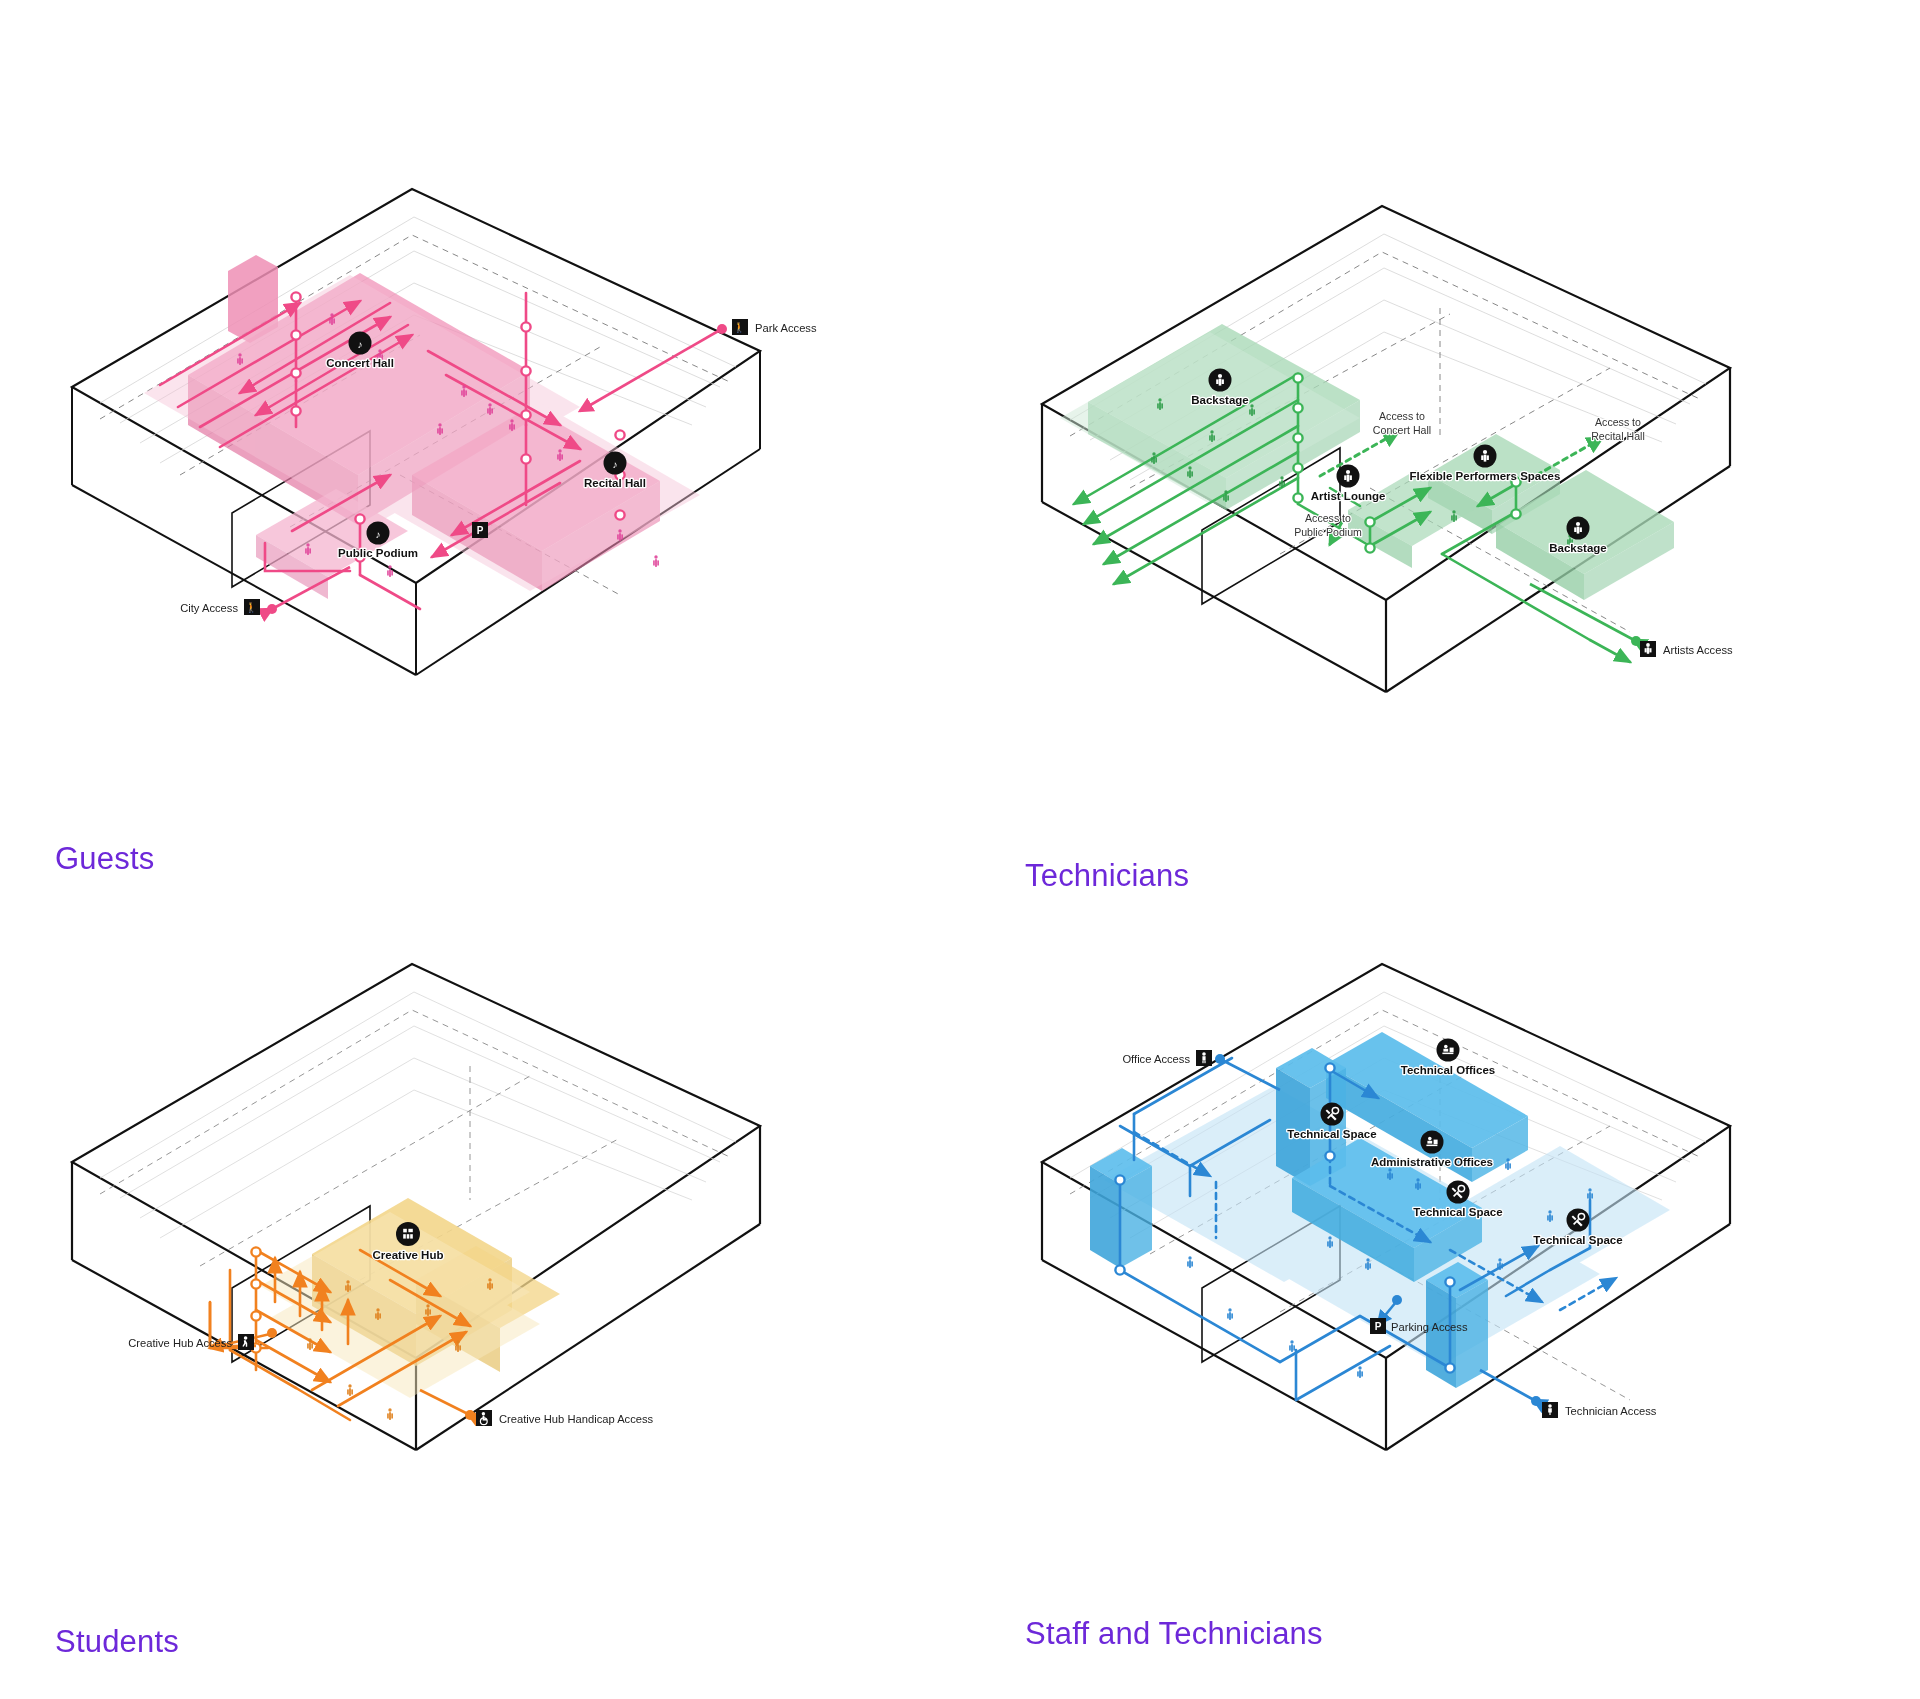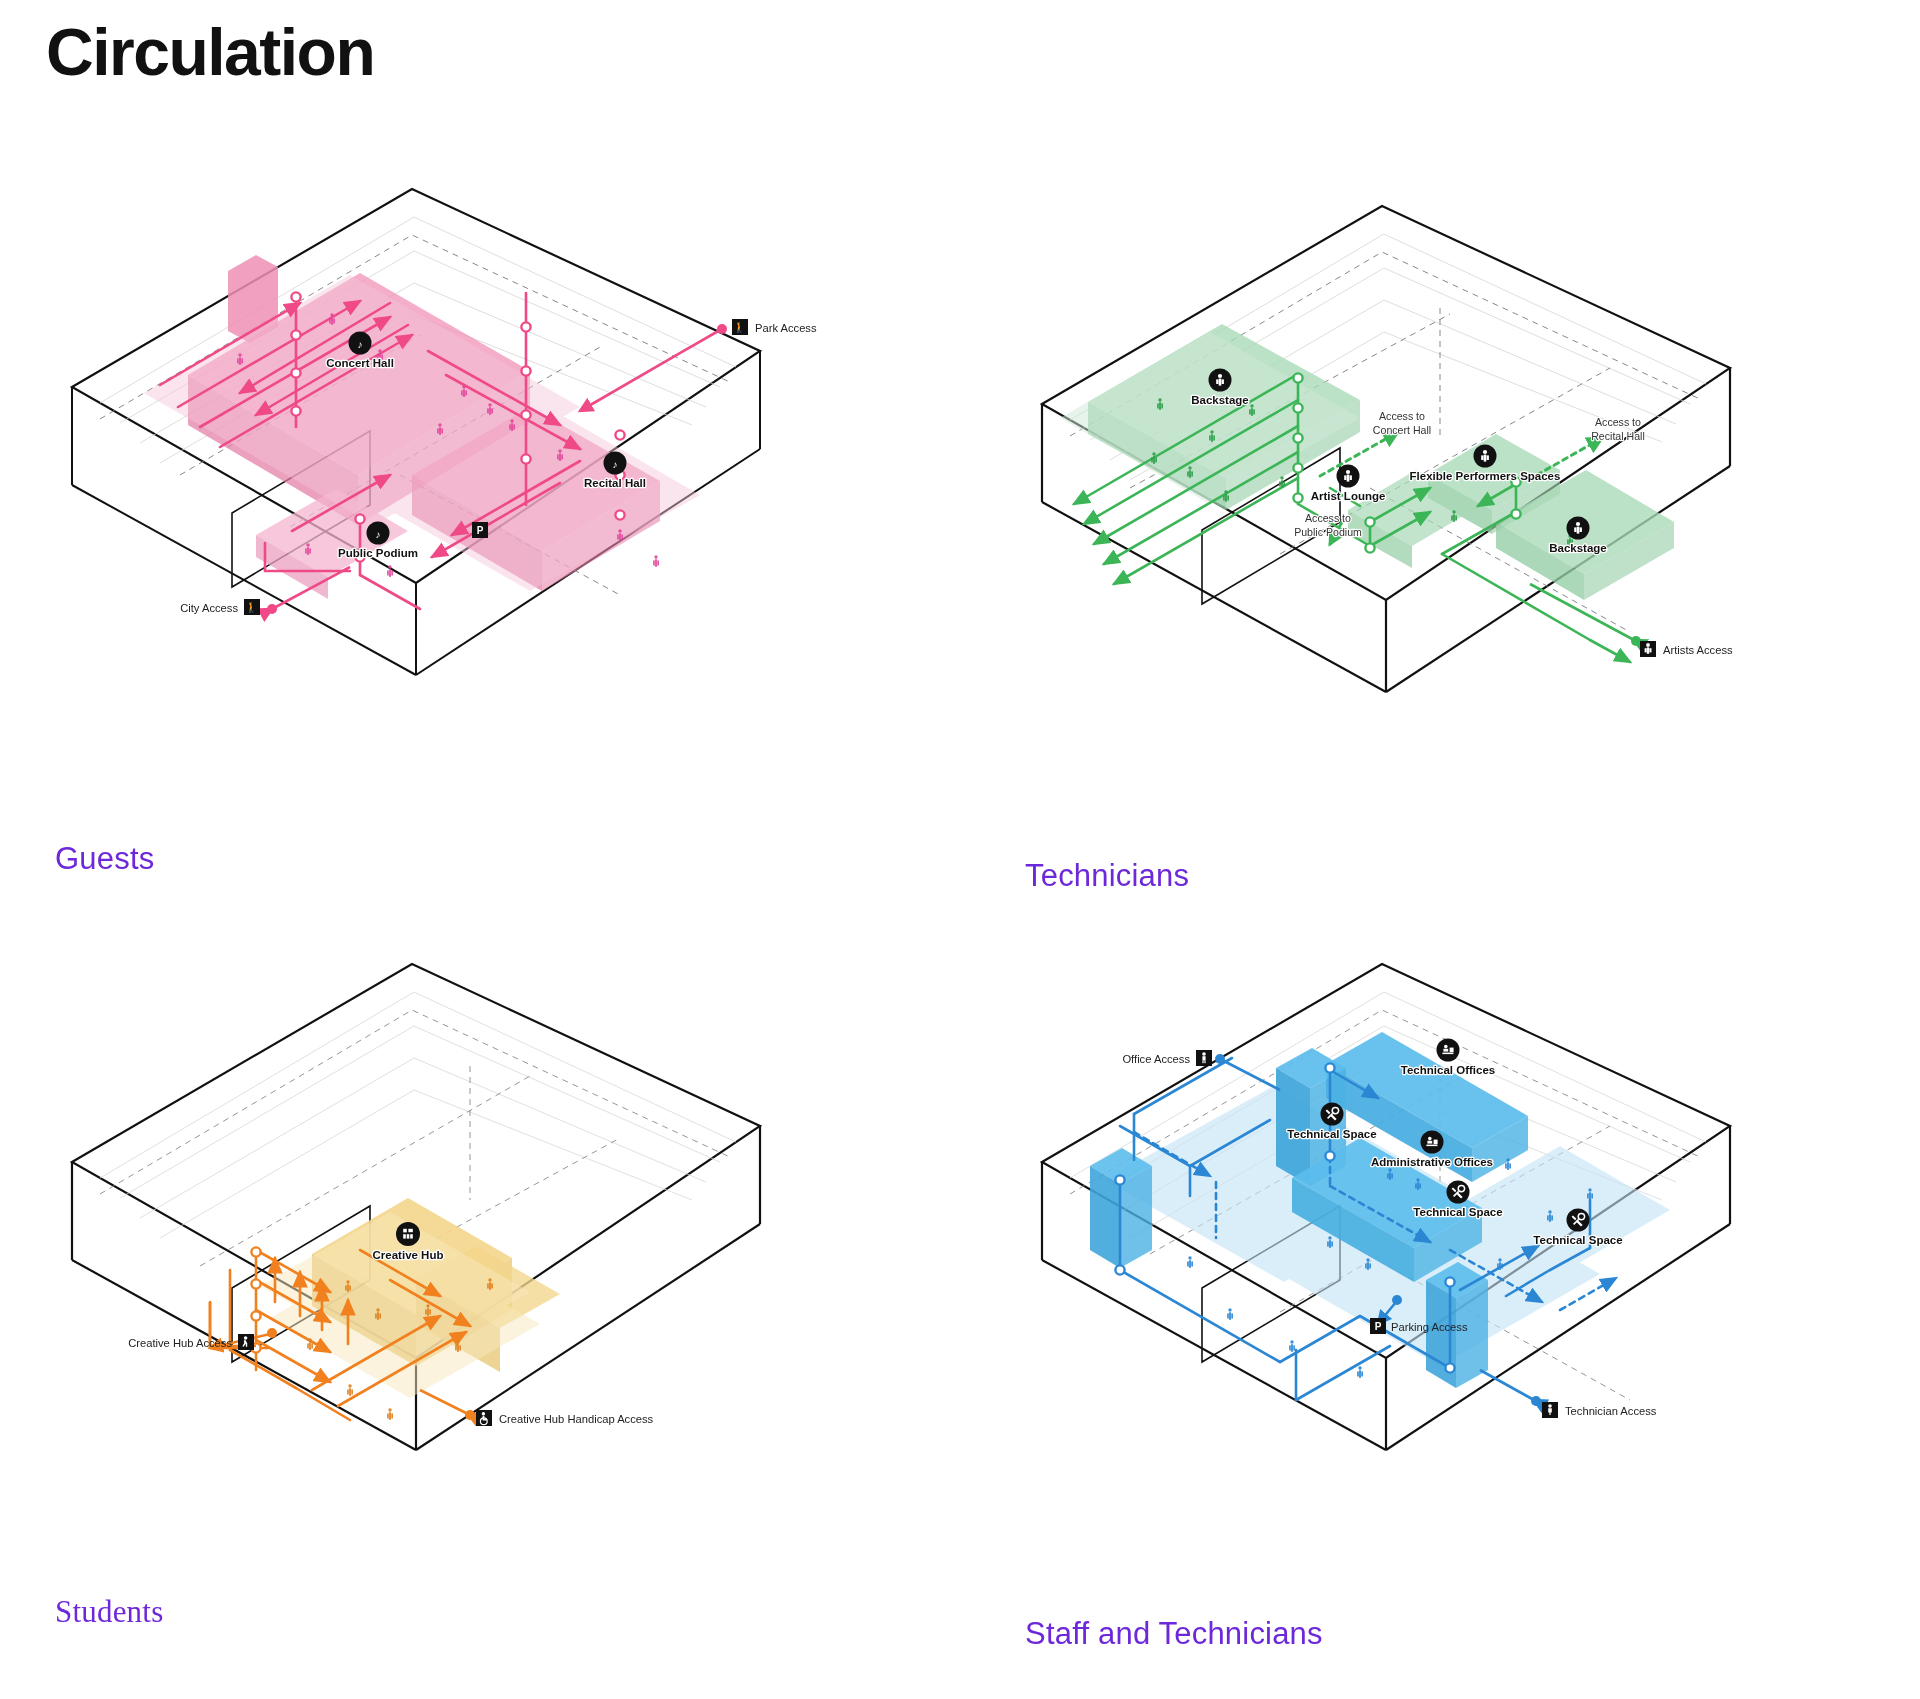--- a/index.html
+++ b/index.html
@@ -26,21 +26,20 @@
   .lbl-sm{font-size:10.6px;font-weight:400;fill:#333;font-family:"Liberation Sans",sans-serif;paint-order:stroke;stroke:#ffffff;stroke-width:2.4px;stroke-linejoin:round;}
   .lbl-ext{font-size:11.2px;font-weight:400;fill:#222;font-family:"Liberation Sans",sans-serif;}
 
   .badge-txt{font-size:10px;font-weight:700;fill:#fff;font-family:"Liberation Sans",sans-serif;}
 </style>
 </head>
 <body>
 
 <div id="page">
 
-  <div class="page-title">Circulation</div>
 
   <div class="panel" style="left:60px;top:175px;width:820px;height:500px;">
     <svg class="stage" viewBox="0 0 820 500" width="820" height="500">
       <defs>
         <marker id="ar-pink" markerWidth="7" markerHeight="6" refX="6" refY="3" orient="auto">
           <path d="M0,0 L7,3 L0,6 Z" fill="#ef4a87"></path>
         </marker>
         <marker id="ar-green" markerWidth="7" markerHeight="6" refX="6" refY="3" orient="auto">
           <path d="M0,0 L7,3 L0,6 Z" fill="#3cb557"></path>
         </marker>
@@ -630,21 +629,21 @@
       <g>
         <rect x="416" y="460" width="16" height="16" fill="#111"></rect>
         <g fill="#fff" transform="translate(424,468)">
             <circle cx="-0.6" cy="-4.2" r="1.7"></circle>
             <path d="M-1.4,-2.2 L0.4,-2.2 L0.4,1 L3,1 L3,2.4 L-1.4,2.4 Z"></path>
             <circle cx="-0.2" cy="3.2" r="3.4" fill="none" stroke="#fff" stroke-width="1.2"></circle>
           </g>
         <text x="439" y="473" class="lbl-ext">Creative Hub Handicap Access</text>
       </g>
     </svg>
-    <div class="panel-caption" style="left:-5px;top:644px;font-family:Liberation Serif, serif;">Students</div>
+    <div class="panel-caption" style="left:-5px;top:674px;">Students</div>
   </div>
 
   <div class="panel" style="left:1030px;top:950px;width:820px;height:500px;">
     <svg class="stage" viewBox="0 0 820 500" width="820" height="500">
       <g fill="none" stroke="#111" stroke-width="2.2">
         <path d="M12,212 L352,14 L700,176 L356,408 Z"></path>
         <path d="M12,212 L12,310"></path>
           <path d="M356,408 L356,500"></path>
           <path d="M700,176 L700,274"></path>
         <path d="M12,310 L356,500"></path>

